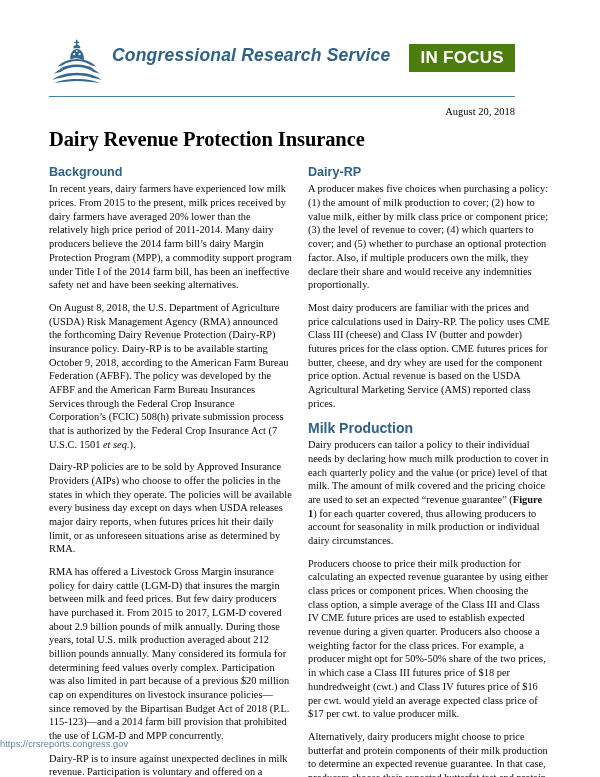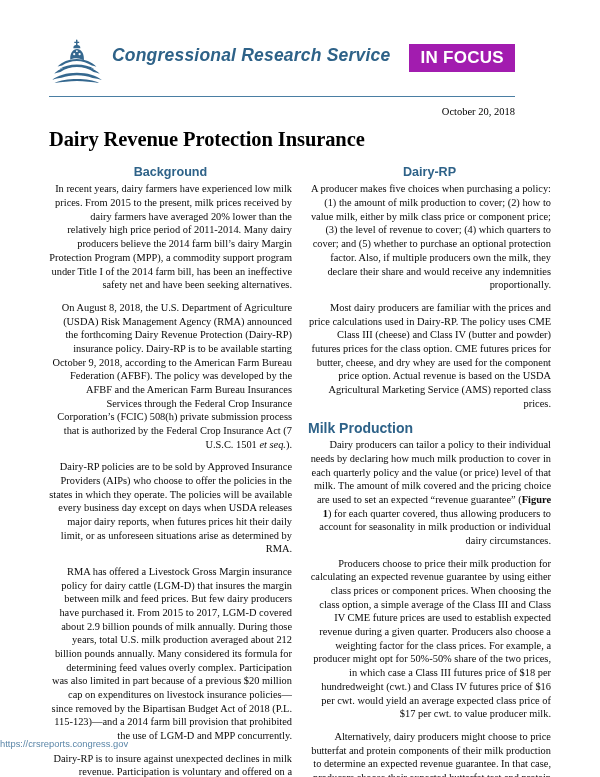--- a/index.html
+++ b/index.html
@@ -59,21 +59,21 @@
   }
   .brand-tag {
     font-family: "Liberation Sans", sans-serif;
     font-size: 9.6px;
     color: #2e6288;
     line-height: 1.5;
     white-space: nowrap;
     margin-top: 1px;
   }
   .infocus-badge {
-    background: #a21caf;
+    background: #4d7c0f;
     color: #ffffff;
     font-family: "Liberation Sans", sans-serif;
     font-weight: bold;
     font-size: 17px;
     letter-spacing: 0.3px;
     padding: 5px 11px 6px 11px;
     line-height: 1;
     margin-top: 4px;
   }
 
@@ -109,36 +109,35 @@
     flex: 0 0 243px;
   }
 
   h2.section {
     font-family: "Liberation Sans", sans-serif;
     font-weight: bold;
     font-size: 12.6px;
     color: #2e6288;
     margin: 0 0 2px 0;
     line-height: 1.25;
-    text-align: center;
   }
   h3.subsection {
     font-family: "Liberation Sans", sans-serif;
     font-weight: bold;
     font-size: 14px;
     color: #2e6288;
     margin: 9px 0 1px 0;
     line-height: 1.3;
   }
   p.body {
     font-family: "Liberation Serif", serif;
     font-size: 10.4px;
     line-height: 1.315;
     margin: 0 0 9px 0;
-    text-align: right;
+    text-align: left;
     color: #0a0a0a;
   }
   p.body:last-child { margin-bottom: 0; }
   .it { font-style: italic; }
   .bd { font-weight: bold; }
 
   
   .footer {
     position: absolute;
     left: 0;
@@ -184,21 +183,21 @@
       </span>
       <span class="brand-text">
         <span class="brand-name">Congressional Research Service</span>
       </span>
     </div>
     <div class="infocus-badge">IN FOCUS</div>
   </div>
 
   <div class="head-rule"></div>
 
-  <div class="doc-date">October 20, 2018</div>
+  <div class="doc-date">August 20, 2018</div>
 
   <h1 class="doc-title">Dairy Revenue Protection Insurance</h1>
 
   <div class="columns">
 
     <div class="col">
       <h2 class="section">Background</h2>
 
       <p class="body">In recent years, dairy farmers have experienced low milk prices. From 2015 to the present, milk prices received by dairy farmers have averaged 20% lower than the relatively high price period of 2011-2014. Many dairy producers believe the 2014 farm bill’s dairy Margin Protection Program (MPP), a commodity support program under Title I of the 2014 farm bill, has been an ineffective safety net and have been seeking alternatives.</p>
 

